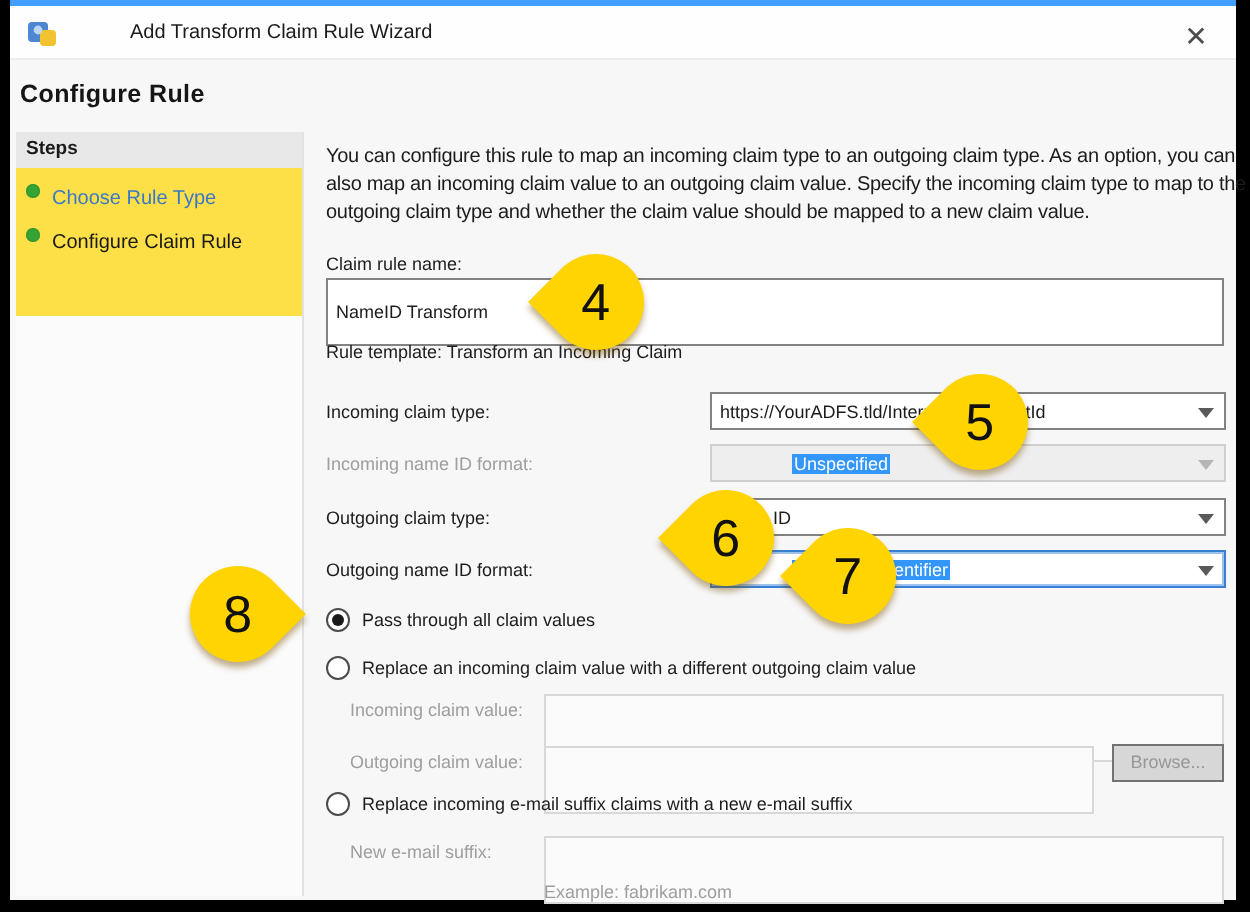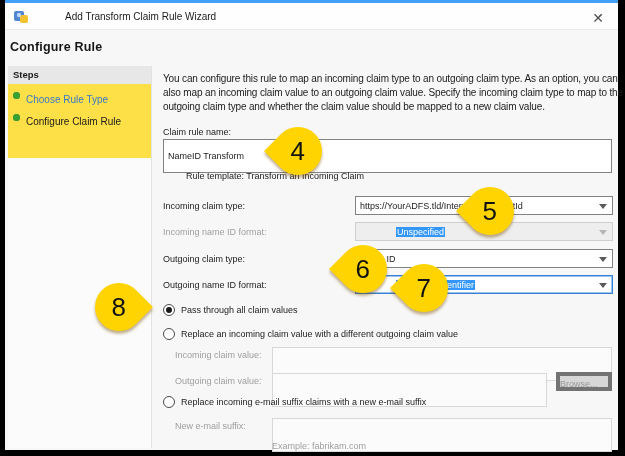--- a/index.html
+++ b/index.html
@@ -33,21 +33,21 @@
   .combo.focus { border-color:#3a80d2; box-shadow:0 0 0 1px #9cc3ef inset; }
   .chev { position:absolute; right:5px; top:7px; width:0; height:0; border-left:4px solid transparent; border-right:4px solid transparent; border-top:5px solid #5a5a5a; }
   .combo.dis .chev { border-top-color:#b5b5b5; }
   .sel { background:#3296fa; color:#fff; padding:0 1px;margin-left:36px; }
 
   .radio-row { position:absolute; left:158px; height:14px; }
   .radio { position:absolute; left:0; top:0; width:12px; height:12px; border:1px solid #4c4c4c; border-radius:50%; background:#fff; }
   .radio.on::after { content:""; position:absolute; left:2px; top:2px; width:6px; height:6px; border-radius:50%; background:#1a1a1a; }
   .radio-lbl { position:absolute; left:18px; top:1px; font-size:9px; color:#1c1c1c; white-space:nowrap; }
 
-  .btn { position:absolute; height:19px; background:#d7d7d7; border:4px solid #737373; color:#979797; font-size:9px; text-align:left; line-height:17px; }
+  .btn { position:absolute; height:19px; background:#d7d7d7; border:1px solid #737373; color:#979797; font-size:9px; text-align:center; line-height:17px; }
 
   .callout { position:absolute; width:48px; height:48px; background:#ffd400; border-radius:50% 50% 50% 0; transform:rotate(45deg); box-shadow:2px 2px 3px rgba(120,80,0,.45); display:flex; align-items:center; justify-content:center; z-index:5; }
   .callout.right { border-radius:50% 0 50% 50%; }
   .callout span { transform:rotate(-45deg); font-size:26px; color:#111; }
 </style>
 </head>
 <body>
 
 <div class="frame">
   <div class="dialog">
@@ -79,21 +79,21 @@
           <span class="step-lbl">Configure Claim Rule</span>
         </div>
       </div>
     </div>
 
     <div class="desc">You can configure this rule to map an incoming claim type to an outgoing claim type. As an option, you can also map an incoming claim value to an outgoing claim value. Specify the incoming claim type to map to the outgoing claim type and whether the claim value should be mapped to a new claim value.</div>
 
     <div class="lbl" style="left:158px; top:127px;">Claim rule name:</div>
     <input class="textbox" style="left: 158px; top: 139px; width: 449px;" value="NameID Transform">
 
-    <div class="lbl" style="left:158px; top:171px;margin-left:23px;">Rule template: Transform an Incoming Claim</div>
+    <div class="lbl" style="left:158px; top:171px;">Rule template: Transform an Incoming Claim</div>
 
     <div class="lbl" style="left:158px; top:201px;">Incoming claim type:</div>
     <div class="combo" style="left:350px; top:196px; width:258px;">
       <span>https://YourADFS.tld/Internal/persistentId</span>
       <span class="chev"></span>
     </div>
 
     <div class="lbl dis" style="left:158px; top:227px;">Incoming name ID format:</div>
     <div class="combo dis" style="left:350px; top:222px; width:258px;">
       <span class="sel">Unspecified</span>

